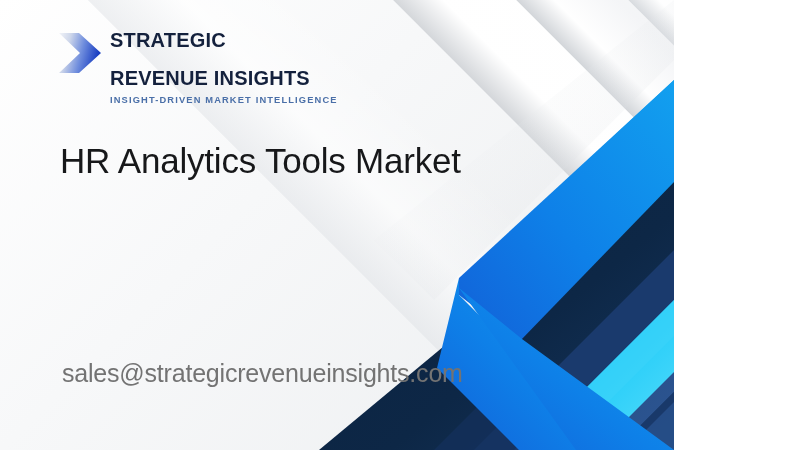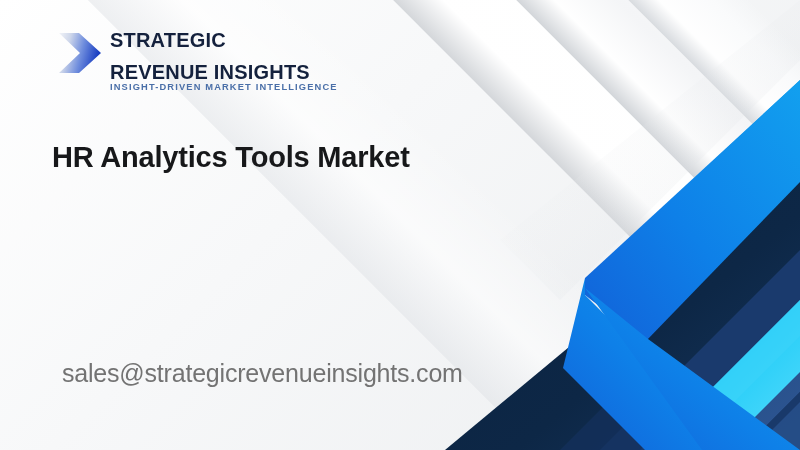--- a/index.html
+++ b/index.html
@@ -6,21 +6,21 @@
     margin: 0;
     padding: 0;
     background: #ffffff;
   }
   body {
     font-family: "Liberation Sans", sans-serif;
   }
 
   #slide {
     position: relative;
-    width: 800px;
+    width: 674px;
     height: 450px;
     overflow: hidden;
     background: #f4f5f6;
   }
 
   
   .bg-base {
     position: absolute;
     inset: 0;
     background:
@@ -97,36 +97,37 @@
     margin-left: 8px;
   }
   .logo-line {
     font-weight: bold;
     font-size: 20px;
     line-height: 20px;
     letter-spacing: 0.2px;
     color: #14213d;
     white-space: nowrap;
   }
-  .logo-line-2 { margin-top: 12px; }
+  .logo-line-2 { margin-top: 18px; }
   .logo-tagline {
+    margin-top: 7px;
     font-size: 9.3px;
     letter-spacing: 1.15px;
     color: #4a6fa8;
     font-weight: 600;
     white-space: nowrap;
   }
 
   
   .report-title {
     position: absolute;
-    left: 52px;
+    left: 60px;
     top: 141px;
-    font-size: 29px;
-    font-weight: 700;
+    font-size: 35px;
+    font-weight: 400;
     color: #17181a;
     letter-spacing: -0.2px;
     white-space: nowrap;
   }
   .contact-email {
     position: absolute;
     left: 62px;
     top: 359px;
     font-size: 25px;
     font-weight: 400;

